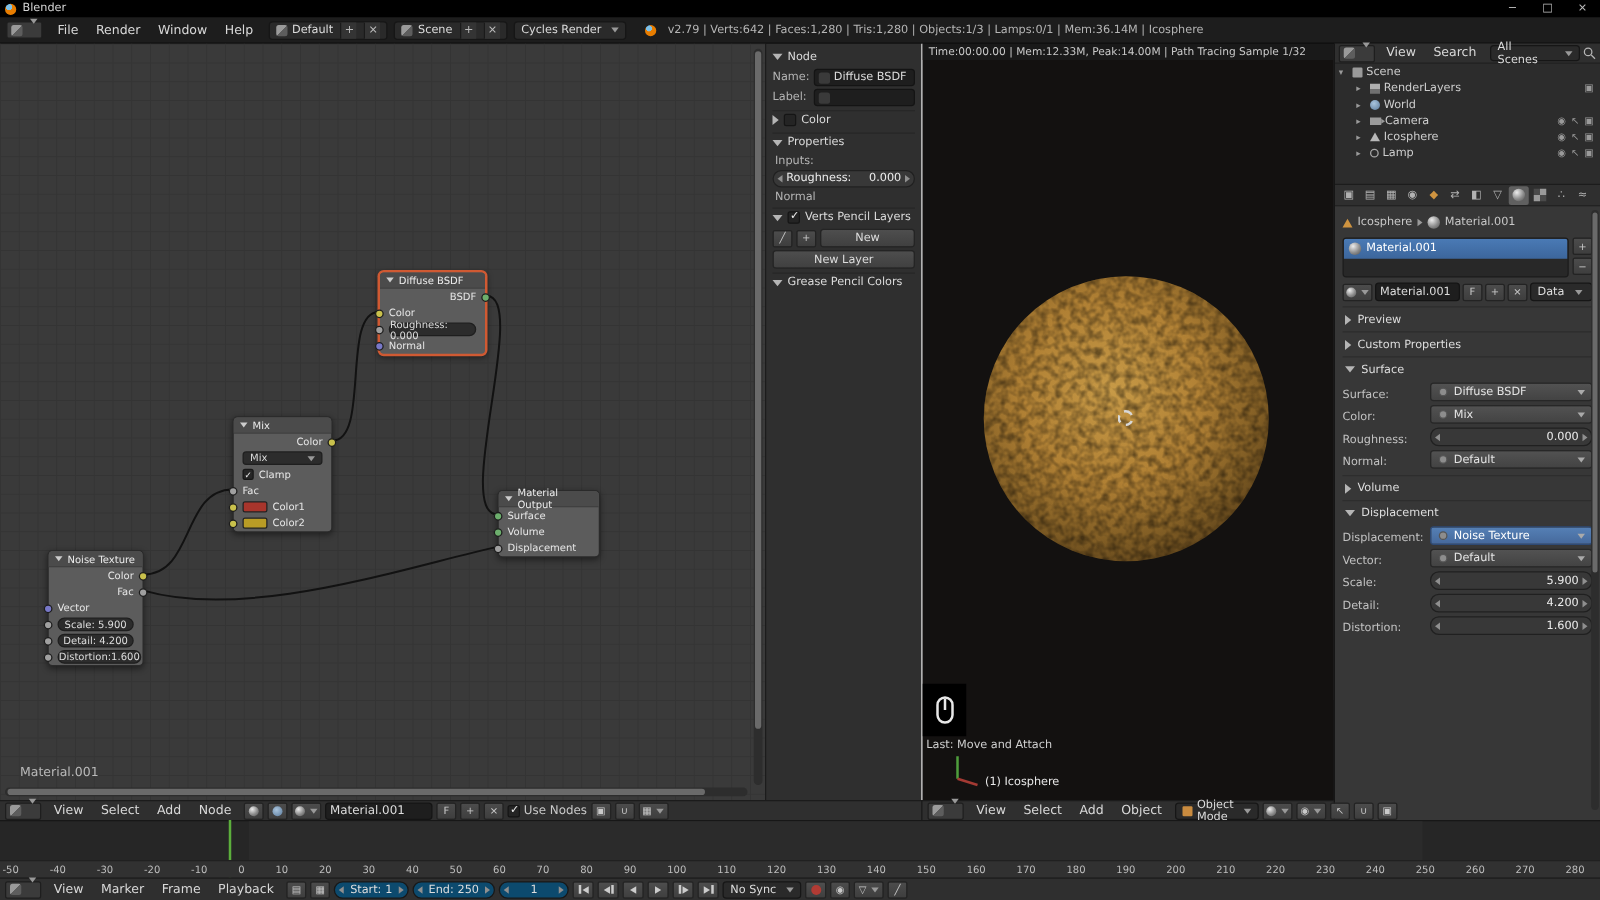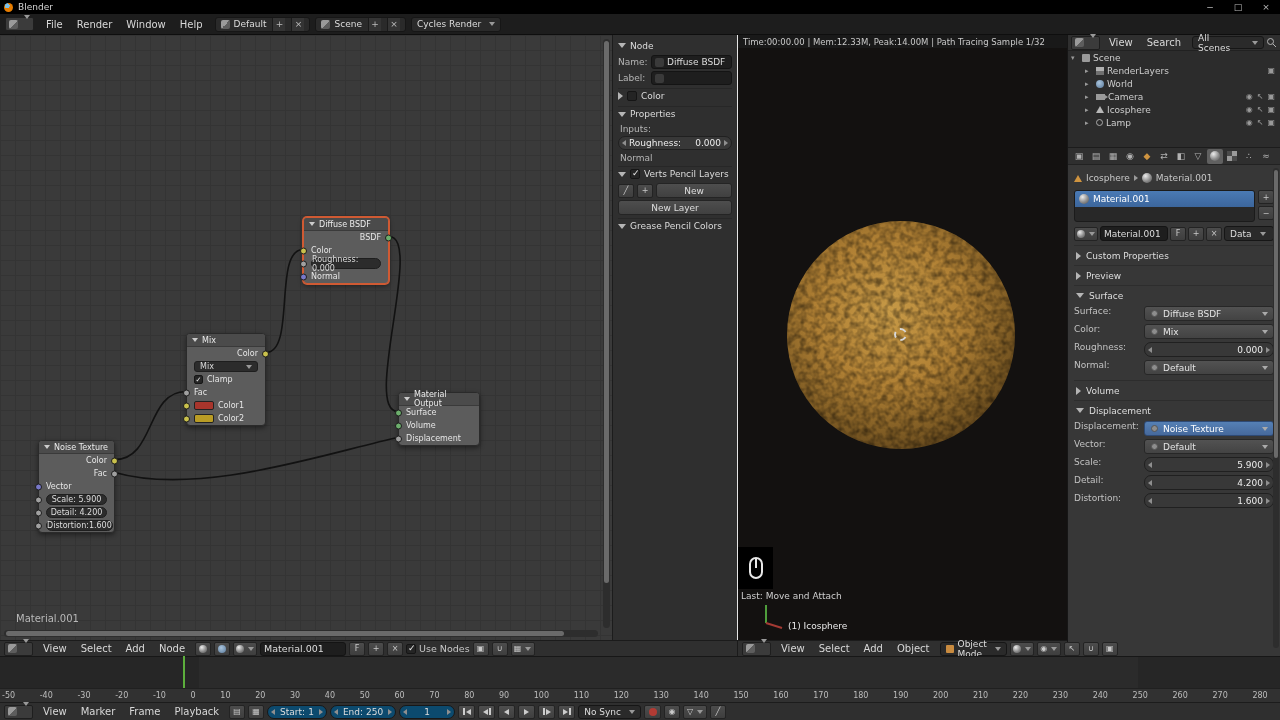--- a/index.html
+++ b/index.html
@@ -98,21 +98,21 @@
 .bc-row{display:flex;align-items:center;gap:4px;height:18px}
 .bc-sep{width:0;height:0;border-top:3px solid transparent;border-bottom:3px solid transparent;border-left:4px solid #9a9a9a}
 .slot-wrap{display:flex;gap:3px;margin:3px 0}
 .slot-list{flex:1;height:32px;background:#282828;border:1px solid #1b1b1b;border-radius:3px;overflow:hidden}
 .slot-row{height:16px;display:flex;align-items:center;gap:4px;padding:0 4px}
 .slot-row.selected{background:linear-gradient(#4a7ab5,#3c669c);color:#fff}
 .slot-side{display:flex;flex-direction:column;gap:2px}
 .db-row{display:flex;align-items:center;gap:2px;margin:4px 0}
 .sect{border-top:1px solid #2d2d2d;padding:2px 0}
 .sect-head{display:flex;align-items:center;gap:5px;height:15px;color:#dedede;padding:0 2px}
-.krow{display:flex;align-items:flex-start;margin:3px 0;gap:4px}
+.krow{display:flex;align-items:flex-end;margin:3px 0;gap:4px}
 .klabel{width:66px;color:#c2c2c2;flex:0 0 auto}
 .menu-btn{position:relative;flex:1;height:15px;background:linear-gradient(#525252,#434343);border:1px solid #272727;border-radius:3px;display:flex;align-items:center;padding:0 14px 0 6px;gap:5px;color:#e4e4e4;min-width:0}
 .menu-btn::after{content:"";position:absolute;right:5px;top:50%;transform:translateY(-50%);border-left:3px solid transparent;border-right:3px solid transparent;border-top:4px solid #aaa}
 .menu-btn.blue{background:linear-gradient(#5580b5,#46699c);border-color:#2e4a75;color:#fff}
 .dotp{width:7px;height:7px;border-radius:50%;background:#8d8d8d;border:1px solid #555;flex:0 0 auto}
 .cbox{width:10px;height:10px;background:#242424;border:1px solid #151515;border-radius:2px;position:relative;flex:0 0 auto}
 .cbox.on::before{content:"✓";position:absolute;left:1px;top:-2px;font-size:9px;color:#ececec}
 
 #node-header{position:absolute;left:0;top:640px;width:737px;height:16px;background:#2f2f2f;border-top:1px solid #1b1b1b;display:flex;align-items:center;gap:3px;padding:0 4px;font-size:9.5px}
 #view-header{position:absolute;left:737px;top:640px;width:330px;height:16px;background:#2f2f2f;border-top:1px solid #1b1b1b;border-left:1px solid #1b1b1b;display:flex;align-items:center;gap:3px;padding:0 4px;font-size:9.5px}
@@ -171,20 +171,24 @@
       </span>
     <span class="widget">
         <span class="ed-ico"></span>
         <span>Scene</span>
         <span class="mini plus"></span>
         <span class="mini close"></span>
       </span>
     <span class="widget warr">
         <span>Cycles Render</span>
       </span>
+    <span id="info-stats">
+        <span class="blogo"></span>
+        <span>v2.79 | Verts:642 | Faces:1,280 | Tris:1,280 | Objects:1/3 | Lamps:0/1 | Mem:36.14M | Icosphere</span>
+      </span>
   </div>
 
   <div id="node-canvas">
     <svg id="noodles" width="612" height="605">
       <path d="M266,317.5 C296,317.5 273,214.5 303,214.5" stroke="#121212" stroke-width="1.6" fill="none"></path>
       <path d="M115,424.5 C155,424.5 146,356.5 186,356.5" stroke="#121212" stroke-width="1.6" fill="none"></path>
       <path d="M389,201.5 C424,201.5 362,376.5 398,376.5" stroke="#121212" stroke-width="1.6" fill="none"></path>
       <path d="M115,437.5 C200,462 330,417 398,402.5" stroke="#121212" stroke-width="1.6" fill="none"></path>
     </svg>
 
@@ -517,27 +521,27 @@
           <span class="tbtn">+</span>
           <span class="tbtn">×</span>
           <span class="widget warr" style="height:15px;width:50px">
               <span>Data</span>
             </span>
         </div>
 
         <div class="sect">
           <div class="sect-head">
               <span class="tri closed"></span>
-              <span>Custom Properties</span>
+              <span>Preview</span>
             </div>
         </div>
         <div class="sect">
           <div class="sect-head">
               <span class="tri closed"></span>
-              <span>Preview</span>
+              <span>Custom Properties</span>
             </div>
         </div>
 
         <div class="sect">
           <div class="sect-head">
               <span class="tri open"></span>
               <span>Surface</span>
             </div>
           <div class="krow">
               <span class="klabel">Surface:</span>

